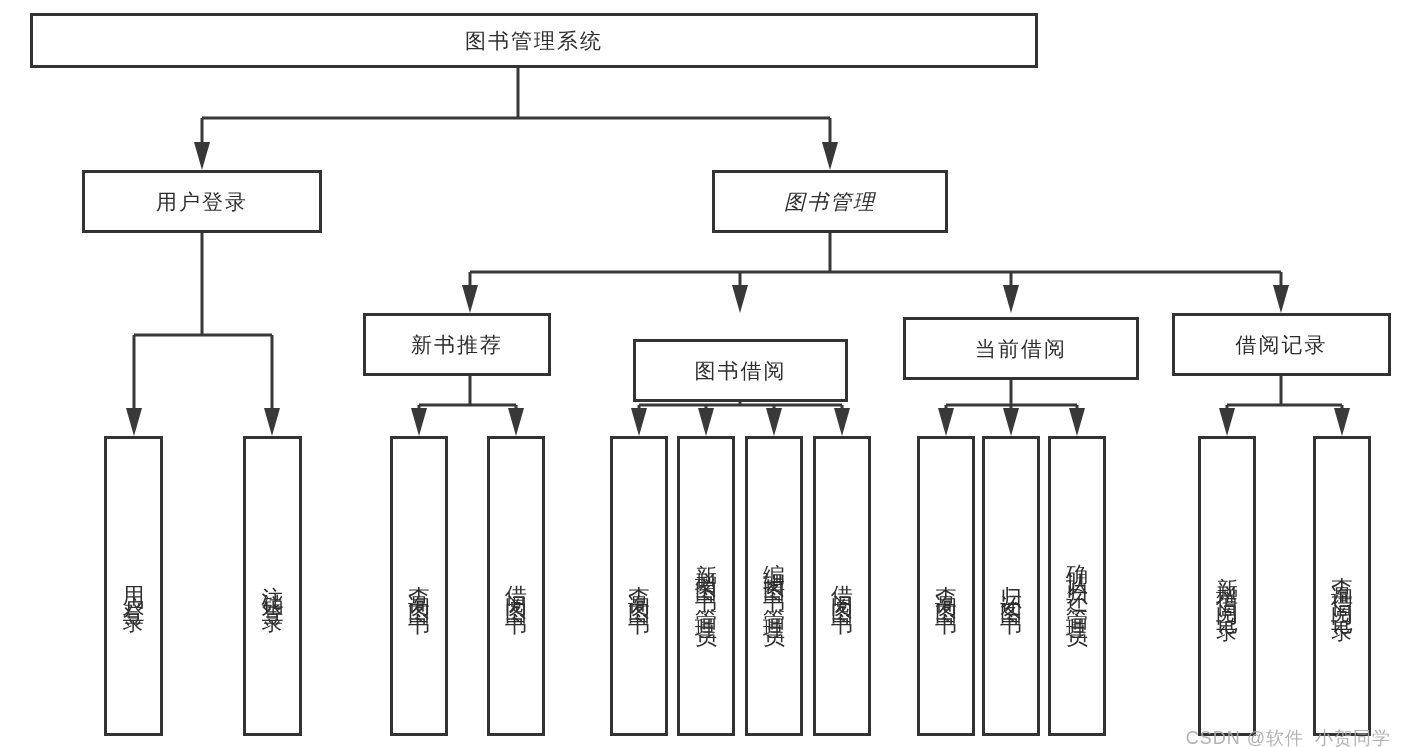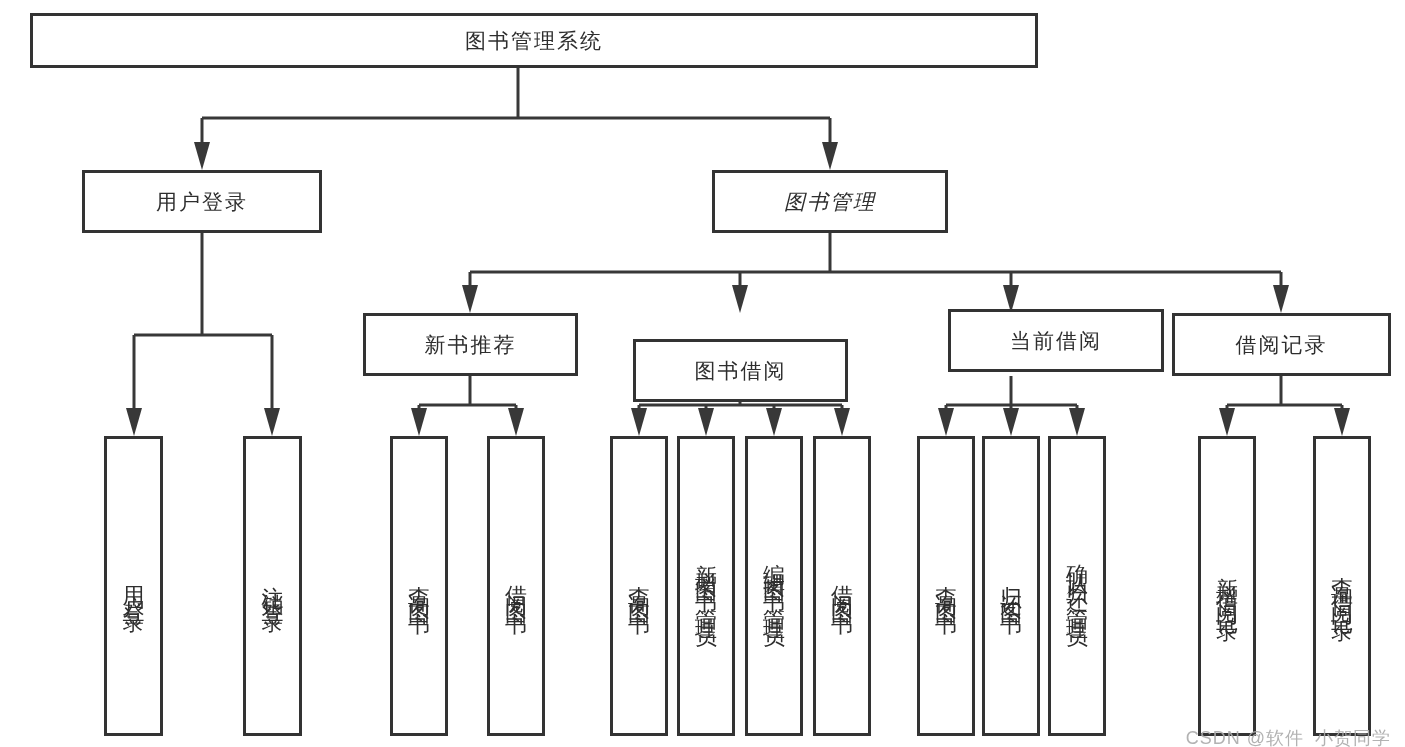--- a/index.html
+++ b/index.html
@@ -136,23 +136,23 @@
       <polygon points="1219,408 1235,408 1227,436"></polygon>
       <polygon points="1334,408 1350,408 1342,436"></polygon>
     </g>
   </svg>
 
   <div class="node" style="left:14px; top:13px; width:1008px; height:55px;margin-left:16px;">图书管理系统</div>
 
   <div class="node" style="left:82px; top:170px; width:240px; height:63px;">用户登录</div>
   <div class="node" style="left:712px; top:170px; width:236px; height:63px;font-style:italic;">图书管理</div>
 
-  <div class="node" style="left:363px; top:313px; width:215px; height:63px;">新书推荐</div>
+  <div class="node" style="left:363px; top:313px; width:188px; height:63px;">新书推荐</div>
   <div class="node" style="left:633px; top:313px; width:215px; height:63px;margin-top:26px;">图书借阅</div>
-  <div class="node" style="left:903px; top:309px; width:216px; height:63px;margin-left:45px;">当前借阅</div>
+  <div class="node" style="left:903px; top:317px; width:236px; height:63px;">当前借阅</div>
   <div class="node" style="left:1172px; top:313px; width:219px; height:63px;">借阅记录</div>
 
   <div class="leaf" style="left:104px; width:59px;">
     <span>用户登录</span>
   </div>
   <div class="leaf" style="left:243px; width:59px;">
     <span>注销登录</span>
   </div>
 
   <div class="leaf" style="left:390px; width:58px;">

